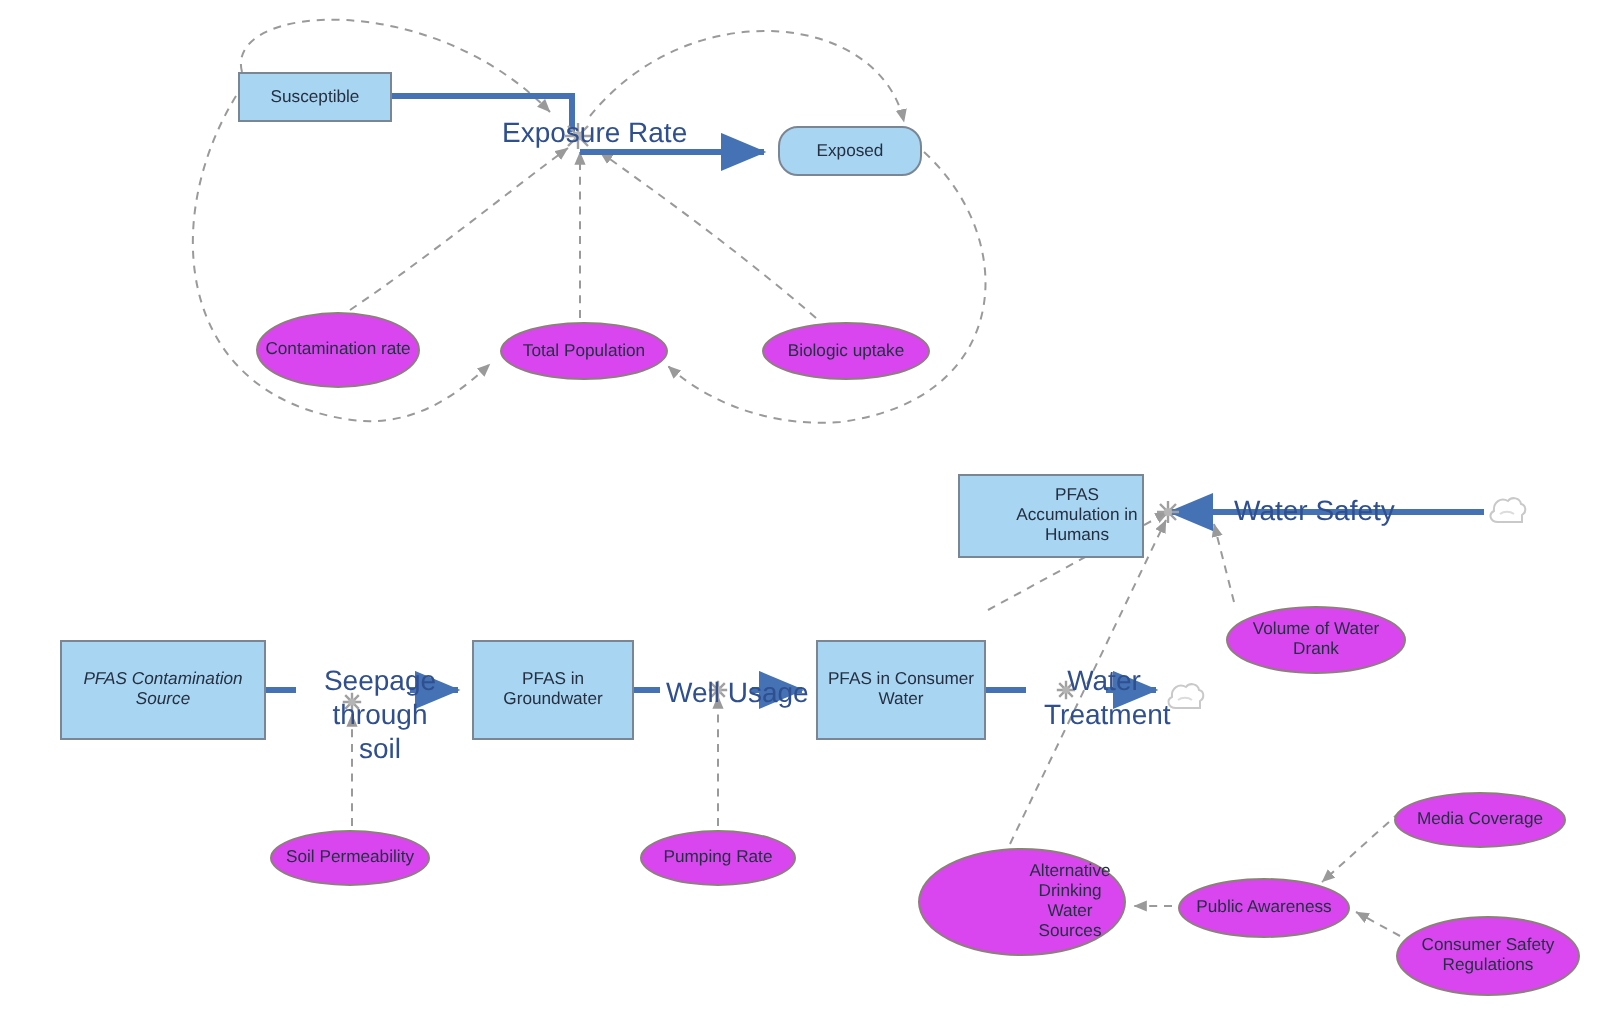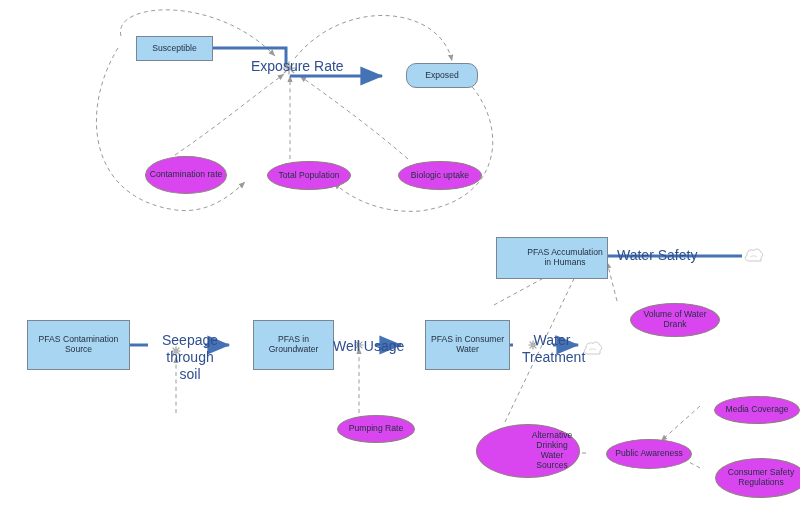--- a/index.html
+++ b/index.html
@@ -3,21 +3,21 @@
 <meta charset="utf-8">
 <style>
   html,body{margin:0;padding:0;background:#ffffff;}
   body{width:800px;height:511px;overflow:hidden;
        font-family:"Liberation Sans",sans-serif;}
   #canvas{position:relative;width:800px;height:511px;}
   svg#wires{position:absolute;left:0;top:0;width:800px;height:511px;}
 
   .node{position:absolute;box-sizing:border-box;display:flex;
         align-items:center;justify-content:center;text-align:center;
-        color:#243041;line-height:1.15;white-space:nowrap;margin-left:17px;}
+        color:#243041;line-height:1.15;white-space:nowrap;}
 
   .stock{background:#a8d5f2;border:1.3px solid #7b8694;
          font-size:8.6px;}
   .aux{background:#d946ef;border:1.3px solid #8b8277;
        border-radius:50%;font-size:8.6px;}
 
   .flowlabel{position:absolute;color:#2f4f8f;font-size:14px;
              text-align:center;line-height:1.2;white-space:nowrap;}
   .two-line{white-space:normal;}
 </style>
@@ -105,44 +105,47 @@
     </g>
   </g>
 </svg>
 
 <div class="node stock" style="left:119px;top:36px;width:77px;height:25px;">
   <span>Susceptible</span>
 </div>
 <div class="node stock" style="left:389px;top:63px;width:72px;height:25px;border-radius:10px;">
   <span>Exposed</span>
 </div>
-<div class="node stock" style="left:479px;top:237px;width:112px;height:42px;padding-left:26px;">
+<div class="node stock" style="left:479px;top:237px;width:93px;height:42px;padding-left:26px;">
   <span class="two-line" style="white-space:normal;">PFAS Accumulation in Humans</span>
 </div>
-<div class="node stock" style="left:10px;top:320px;width:103px;height:50px;">
+<div class="node stock" style="left:30px;top:320px;width:103px;height:50px;font-style:italic;">
   <span class="two-line" style="white-space:normal;">PFAS Contamination Source</span>
 </div>
 <div class="node stock" style="left:236px;top:320px;width:81px;height:50px;">
   <span class="two-line" style="white-space:normal;">PFAS in Groundwater</span>
 </div>
 <div class="node stock" style="left:408px;top:320px;width:85px;height:50px;">
   <span class="two-line" style="white-space:normal;">PFAS in Consumer Water</span>
 </div>
 
 <div class="node aux" style="left:128px;top:156px;width:82px;height:38px;">
   <span class="two-line" style="white-space:normal;">Contamination rate</span>
 </div>
 <div class="node aux" style="left:250px;top:161px;width:84px;height:29px;">
   <span>Total Population</span>
 </div>
 <div class="node aux" style="left:381px;top:161px;width:84px;height:29px;">
   <span>Biologic uptake</span>
 </div>
 <div class="node aux" style="left:613px;top:303px;width:90px;height:34px;">
   <span class="two-line" style="white-space:normal;">Volume of Water Drank</span>
+</div>
+<div class="node aux" style="left:135px;top:415px;width:80px;height:28px;">
+  <span>Soil Permeability</span>
 </div>
 <div class="node aux" style="left:320px;top:415px;width:78px;height:28px;">
   <span>Pumping Rate</span>
 </div>
 <div class="node aux" style="left:459px;top:424px;width:104px;height:54px;">
   <span class="two-line" style="white-space:normal;padding-left:48px;">Alternative Drinking Water Sources</span>
 </div>
 <div class="node aux" style="left:589px;top:439px;width:86px;height:30px;">
   <span>Public Awareness</span>
 </div>

